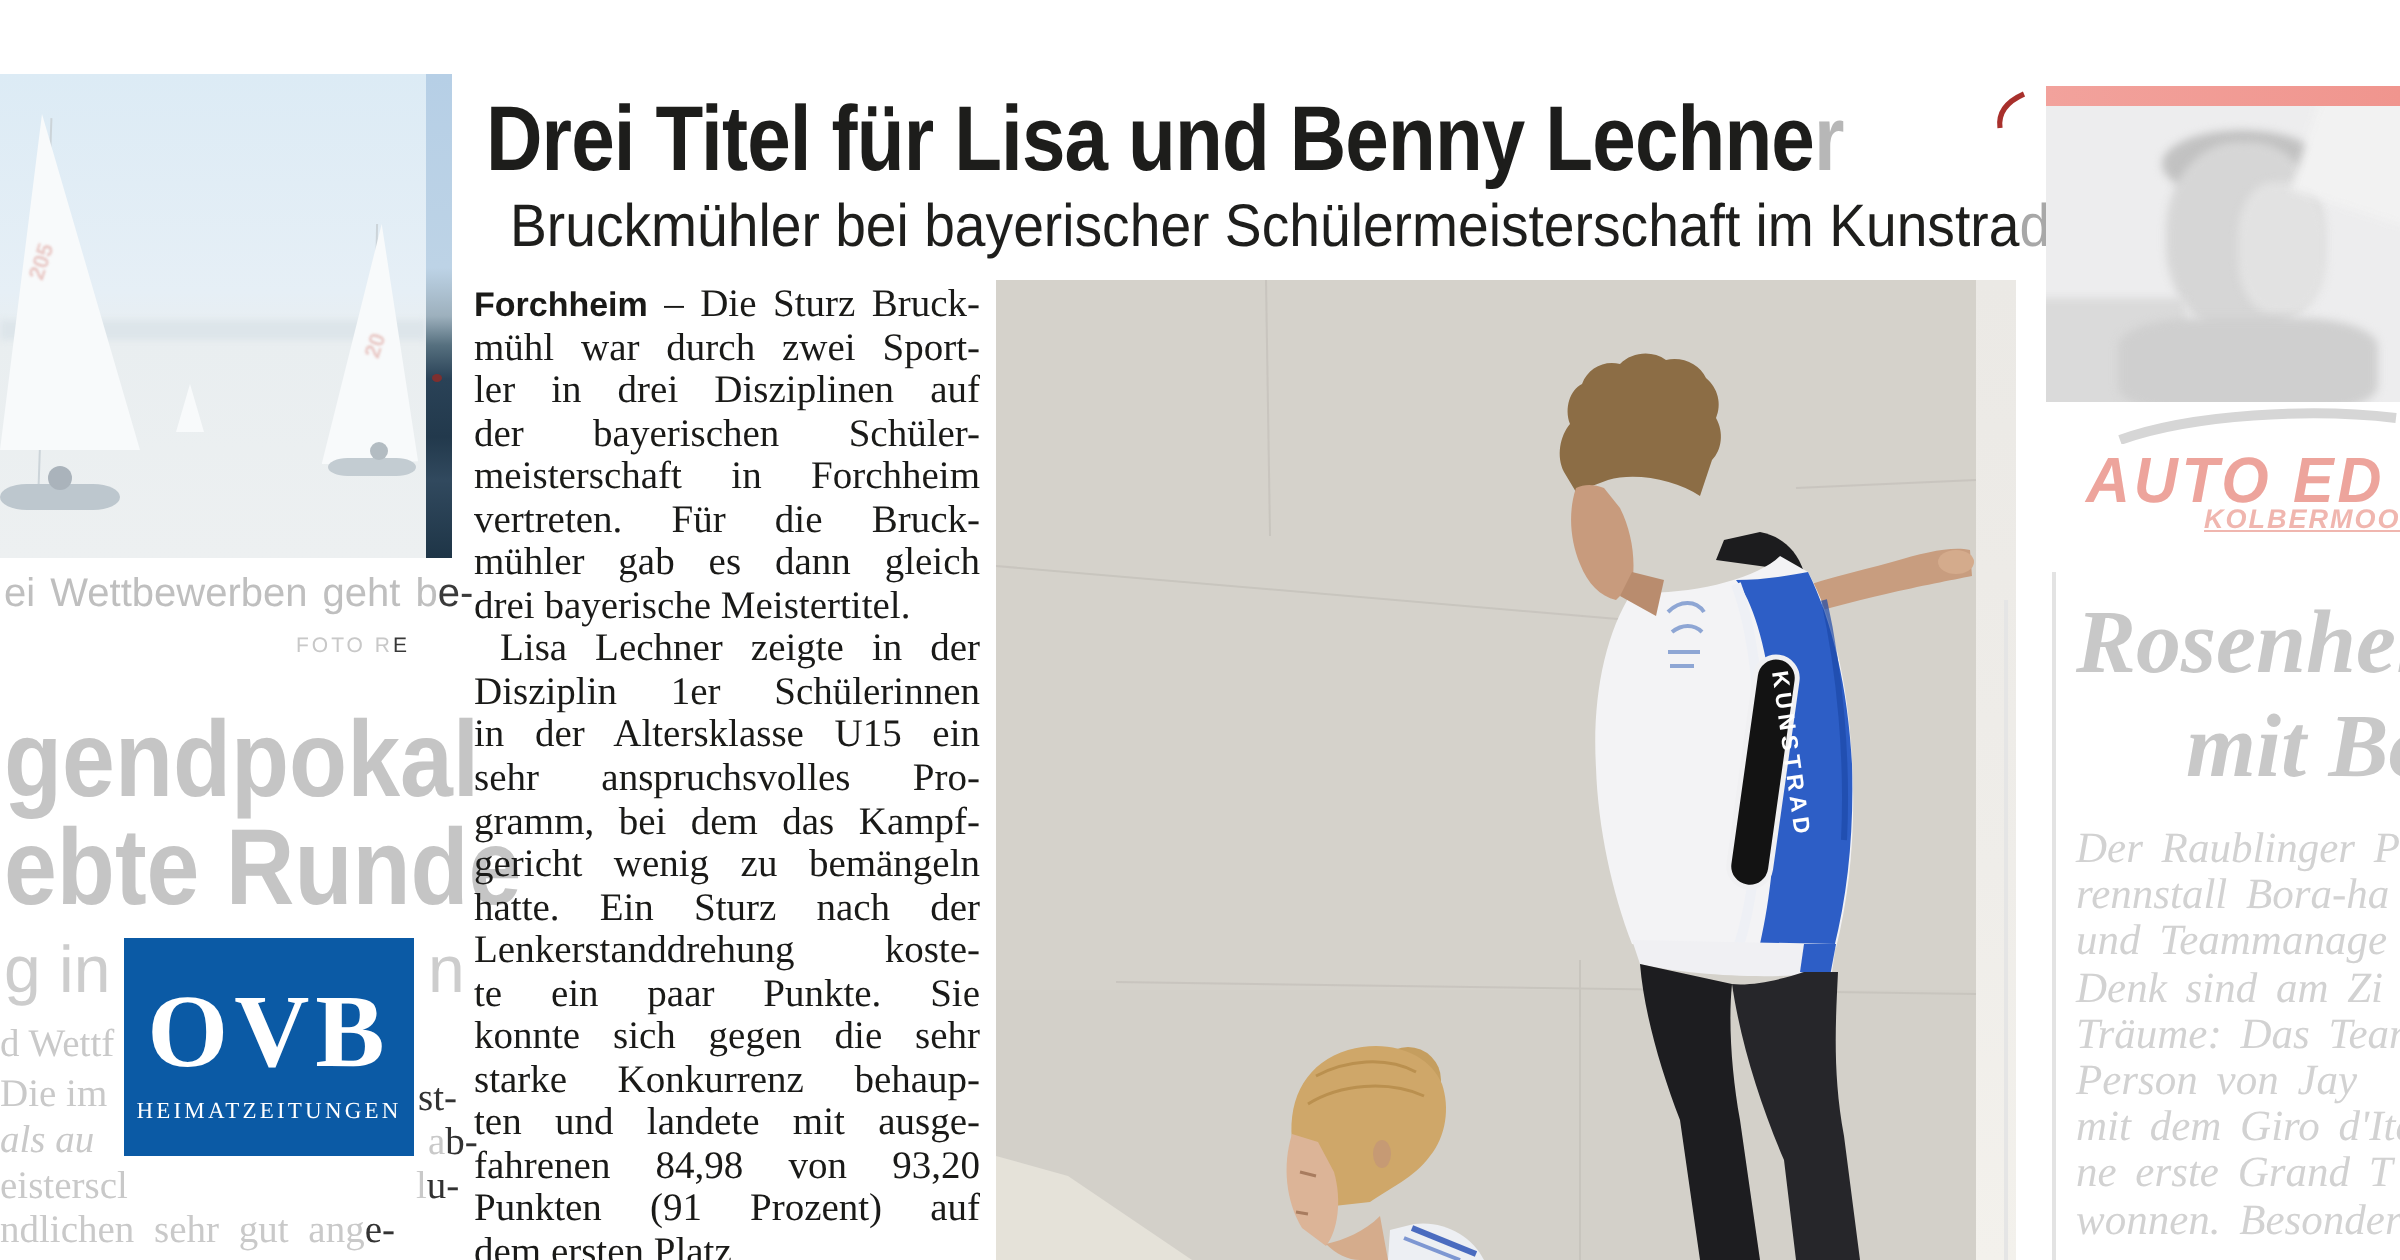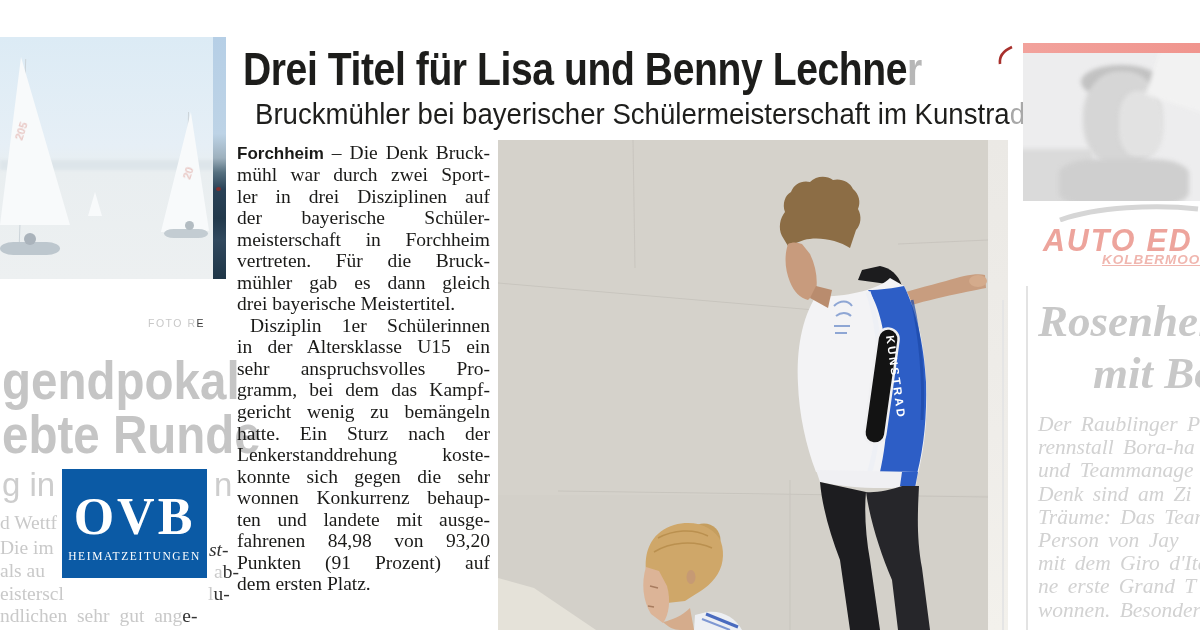--- a/index.html
+++ b/index.html
@@ -77,36 +77,37 @@
     <div class="mast" style="left:187px;top:75px;height:118px;transform:rotate(1deg);"></div>
     <div class="sail" style="left:165px;top:75px;width:48px;height:122px;clip-path:polygon(45% 0,0 100%,100% 96%);transform:rotate(4deg);"></div>
     <span class="sailnum" style="left:182px;top:130px;">20</span>
     <div class="hull" style="left:164px;top:192px;width:44px;height:9px;background:#c3ccd2;"></div>
     <div class="sailor" style="left:185px;top:184px;width:9px;height:9px;background:#b3bcc2;"></div>
     <div class="sliver" style="left:213px;">
       <div class="sliverdot" style="left:3px;top:150px;"></div>
     </div>
   </div>
 
+  <div class="abs lgray-caption" style="left:2px;top:286px;"><span>ei Wettbewerben geht b</span><span class="darkfrag">e-</span></div>
 
   <div class="abs credit" style="left:148px;top:317px;"><span>FOTO R</span><span class="darkfrag">E</span></div>
 
   <div class="abs lbig" style="left:2px;top:353px;">gendpokal</div>
   <div class="abs lbig" style="left:2px;top:407px;">ebte Runde</div>
 
   <div class="abs lsub" style="left:2px;top:468px;">g in Go</div>
   <div class="abs lsub" style="left:214px;top:468px;">n</div>
 
   <div class="abs lserif" style="left:0;top:512px;">d Wettf</div>
   <div class="abs lserif" style="left:0;top:537px;">Die im</div>
-  <div class="abs lserif" style="left:0;top:560px;">als au</div>
+  <div class="abs lserif" style="left:0;top:560px;font-style:italic;">als au</div>
   <div class="abs lserif" style="left:0;top:583px;">eisterscl</div>
   <div class="abs lserif" style="left:0;top:605px;word-spacing:5px;"><span>ndlichen sehr gut ang</span><span class="darkfrag">e-</span></div>
 
-  <div class="abs edgefrag" style="left:209px;top:539px;font-style:italic;">
+  <div class="abs edgefrag" style="left:209px;top:539px;">
     <span class="g"></span><span class="d">st-</span>
   </div>
   <div class="abs edgefrag" style="left:214px;top:561px;">
     <span class="g">a</span><span class="d">b-</span>
   </div>
   <div class="abs edgefrag" style="left:208px;top:583px;">
     <span class="g">l</span><span class="d">u-</span>
   </div>
 
   <div class="abs ovb" style="left:62px;top:469px;width:145px;height:109px;">
@@ -118,41 +119,43 @@
     <span>Drei Titel für Lisa und Benny Lechne</span><span class="cut">r</span>
   </div>
 
   <div class="abs subheadline" style="left:255px;top:99px;">
     <span>Bruckmühler bei bayerischer Schülermeisterschaft im Kunstra</span><span class="cut">d</span>
   </div>
 
   <div class="abs bodycol" style="left:237px;top:142px;">
     <div class="jline">
       <span class="dateline">Forchheim</span>
-      <span>– Die Denk Bruck-</span>
+      <span>– Die Sturz Bruck-</span>
     </div>
     <div class="lines" id="p1-lines">
         <div>mühl war durch zwei Sport-</div>
         <div>ler in drei Disziplinen auf</div>
-        <div>der bayerische Schüler-</div>
+        <div>der bayerischen Schüler-</div>
         <div>meisterschaft in Forchheim</div>
         <div>vertreten. Für die Bruck-</div>
         <div>mühler gab es dann gleich</div>
         <div>drei bayerische Meistertitel.</div>
       </div>
     <div class="lines" id="p2-lines">
+        <div>Lisa Lechner zeigte in der</div>
         <div>Disziplin 1er Schülerinnen</div>
         <div>in der Altersklasse U15 ein</div>
         <div>sehr anspruchsvolles Pro-</div>
         <div>gramm, bei dem das Kampf-</div>
         <div>gericht wenig zu bemängeln</div>
         <div>hatte. Ein Sturz nach der</div>
         <div>Lenkerstanddrehung koste-</div>
+        <div>te ein paar Punkte. Sie</div>
         <div>konnte sich gegen die sehr</div>
-        <div>wonnen Konkurrenz behaup-</div>
+        <div>starke Konkurrenz behaup-</div>
         <div>ten und landete mit ausge-</div>
         <div>fahrenen 84,98 von 93,20</div>
         <div>Punkten (91 Prozent) auf</div>
         <div>dem ersten Platz.</div>
       </div>
   </div>
 
   <svg class="abs" style="left:498px;top:140px;" width="490" height="490" viewBox="0 0 490 490">
     <rect x="0" y="0" width="490" height="490" fill="#d5d2cb"></rect>
     <rect x="0" y="355" width="490" height="135" fill="#d1cec7" opacity="0.45"></rect>

